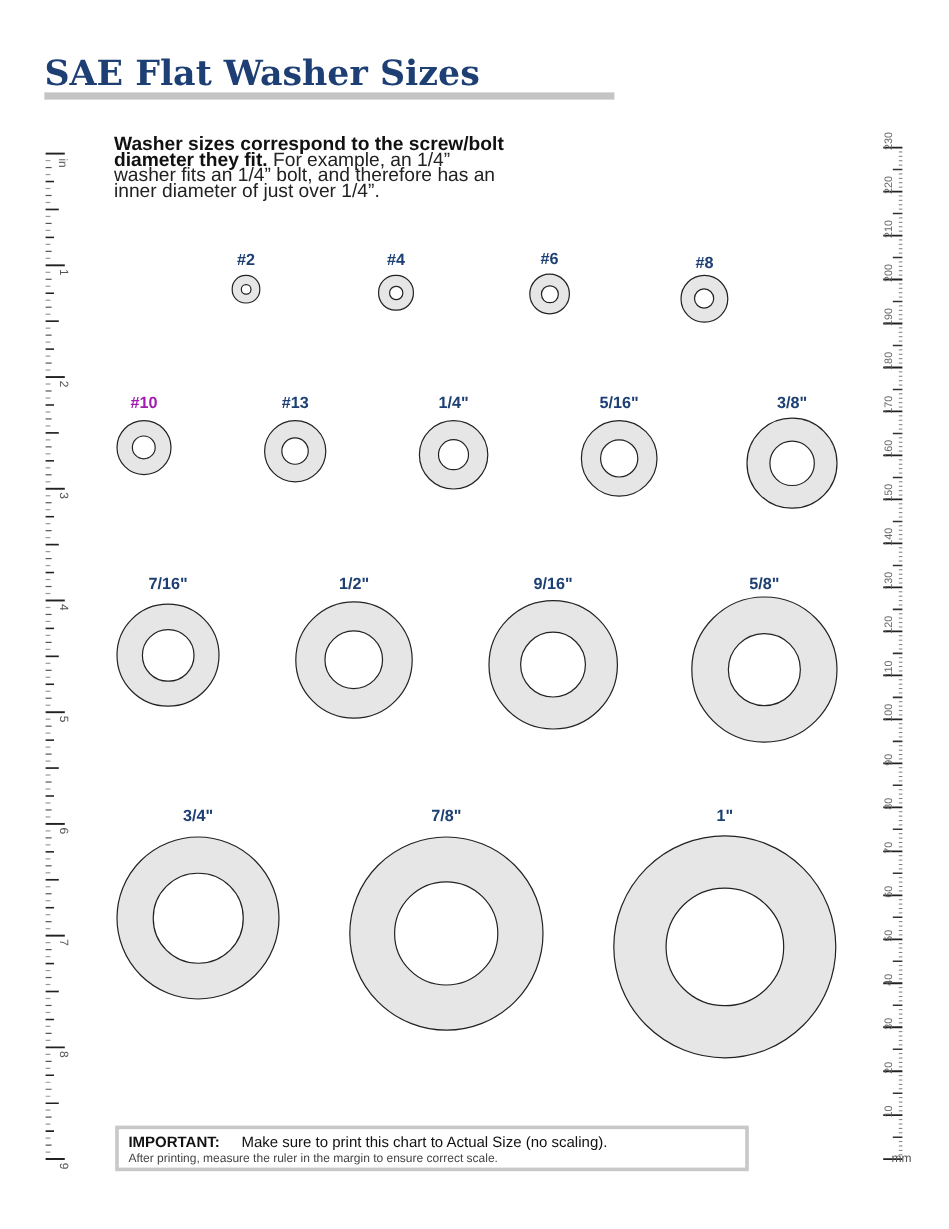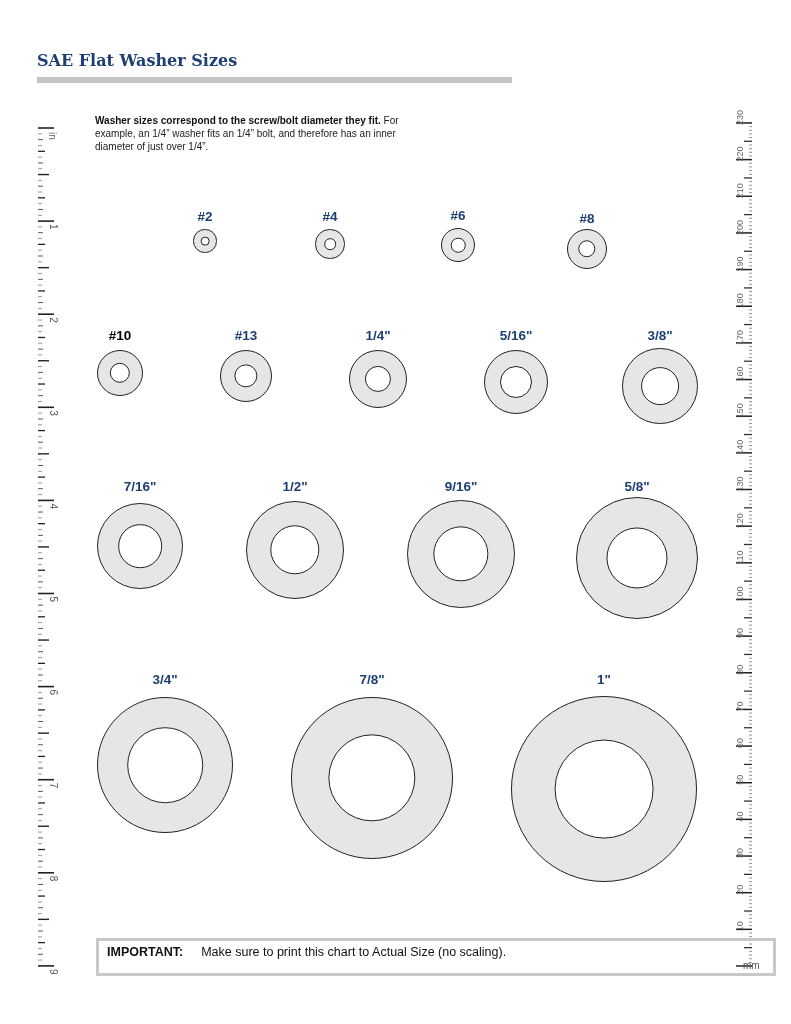--- a/index.html
+++ b/index.html
@@ -1,25 +1,25 @@
 <!DOCTYPE html>
 <html><head>
 <meta charset="utf-8">
 <style>
   html, body { margin: 0; padding: 0; background: #ffffff; }
   body { width: 791px; height: 1024px; position: relative; overflow: hidden; font-family: "Liberation Sans", sans-serif; }
-  .title { position: absolute; left: 37px; top: 46px; font-family: "DejaVu Serif", serif; font-weight: bold; font-size: 16px; color: #1d3f74; letter-spacing: 0px; margin: 0; line-height: 30px; }
+  .title { position: absolute; left: 37px; top: 46px; font-family: "DejaVu Serif", serif; font-weight: bold; font-size: 29px; color: #1d3f74; letter-spacing: 0px; margin: 0; line-height: 30px; }
   .title-bar { position: absolute; left: 37px; top: 77px; width: 475px; height: 6px; background: #c4c4c4; }
-  .intro { position: absolute; left: 95px; top: 114px; width: 330px; font-size: 10px; line-height: 13px; color: #222; }
+  .intro { position: absolute; left: 95px; top: 114px; width: 330px; font-size: 16px; line-height: 13px; color: #222; }
   .intro b { color: #111; }
   .ruler-svg { position: absolute; left: 0; top: 0; }
   .washer-label { position: absolute; font-size: 13.5px; font-weight: bold; color: #1d3f74; transform: translateX(-50%); white-space: nowrap; }
   .washer { position: absolute; border-radius: 50%; background: #e6e6e6; border: 1px solid #222; box-sizing: border-box; }
   .washer .hole { position: absolute; border-radius: 50%; background: #fff; border: 1px solid #222; box-sizing: border-box; left: 50%; top: 50%; transform: translate(-50%, -50%); }
-  .notice { position: absolute; left: 96px; top: 938px; width: 680px; height: 38px; border: 3px solid #c8c8c8; box-sizing: border-box; padding: 3px 8px; }
+  .notice { position: absolute; left: 96px; top: 938px; width: 528px; height: 38px; border: 3px solid #c8c8c8; box-sizing: border-box; padding: 3px 8px; }
   .notice-line1 { font-size: 12.5px; color: #111; line-height: 16px; white-space: nowrap; }
   .notice-line1 .imp { font-weight: bold; margin-right: 18px; }
   .notice-line2 { font-size: 10px; color: #444; line-height: 12px; white-space: nowrap; }
   .mm-unit { position: absolute; left: 727px; top: 960px; font-size: 10px; color: #555; margin-left: 16px; }
 </style>
 </head>
 <body>
 
 <h1 class="title">SAE Flat Washer Sizes</h1>
 <div class="title-bar"></div>
@@ -452,21 +452,21 @@
       <div class="hole" style="width: 11.6375px; height: 11.6375px;"></div>
     </div>
     <div class="washer-label" style="left: 458px; top: 208px; color: rgb(29, 63, 116);">#6</div>
     <div class="washer" style="width: 34.9125px; height: 34.9125px; left: 440.544px; top: 227.544px; background: rgb(230, 230, 230);">
       <div class="hole" style="width: 14.5236px; height: 14.5236px;"></div>
     </div>
     <div class="washer-label" style="left: 587px; top: 211px; color: rgb(29, 63, 116);">#8</div>
     <div class="washer" style="width: 40.7312px; height: 40.7312px; left: 566.634px; top: 228.634px; background: rgb(230, 230, 230);">
       <div class="hole" style="width: 17.5028px; height: 17.5028px;"></div>
     </div>
-    <div class="washer-label" style="left: 120px; top: 328px; color: #000000;">#10</div>
+    <div class="washer-label" style="left: 120px; top: 328px; color: #a21caf;">#10</div>
     <div class="washer" style="width: 46.55px; height: 46.55px; left: 96.725px; top: 349.725px; background: rgb(230, 230, 230);">
       <div class="hole" style="width: 20.3889px; height: 20.3889px;"></div>
     </div>
     <div class="washer-label" style="left: 246px; top: 328px; color: rgb(29, 63, 116);">#13</div>
     <div class="washer" style="width: 52.3687px; height: 52.3687px; left: 219.816px; top: 349.816px; background: rgb(230, 230, 230);">
       <div class="hole" style="width: 23.275px; height: 23.275px;"></div>
     </div>
     <div class="washer-label" style="left: 378px; top: 328px; color: rgb(29, 63, 116);">1/4"</div>
     <div class="washer" style="width: 58.1875px; height: 58.1875px; left: 348.906px; top: 349.906px; background: rgb(230, 230, 230);">
       <div class="hole" style="width: 26.1611px; height: 26.1611px;"></div>
@@ -506,15 +506,16 @@
     <div class="washer-label" style="left: 604px; top: 672px; color: rgb(29, 63, 116);">1"</div>
     <div class="washer" style="width: 186.2px; height: 186.2px; left: 510.9px; top: 695.9px; background: rgb(230, 230, 230);">
       <div class="hole" style="width: 98.8722px; height: 98.8722px;"></div>
     </div>
   </div>
 
 <div class="notice">
   <div class="notice-line1">
     <span class="imp">IMPORTANT:</span><span>Make sure to print this chart to Actual Size (no scaling).</span>
   </div>
+  <div class="notice-line2">After printing, measure the ruler in the margin to ensure correct scale.</div>
 </div>
 
 <div class="mm-unit">mm</div>
 
 </body></html>

